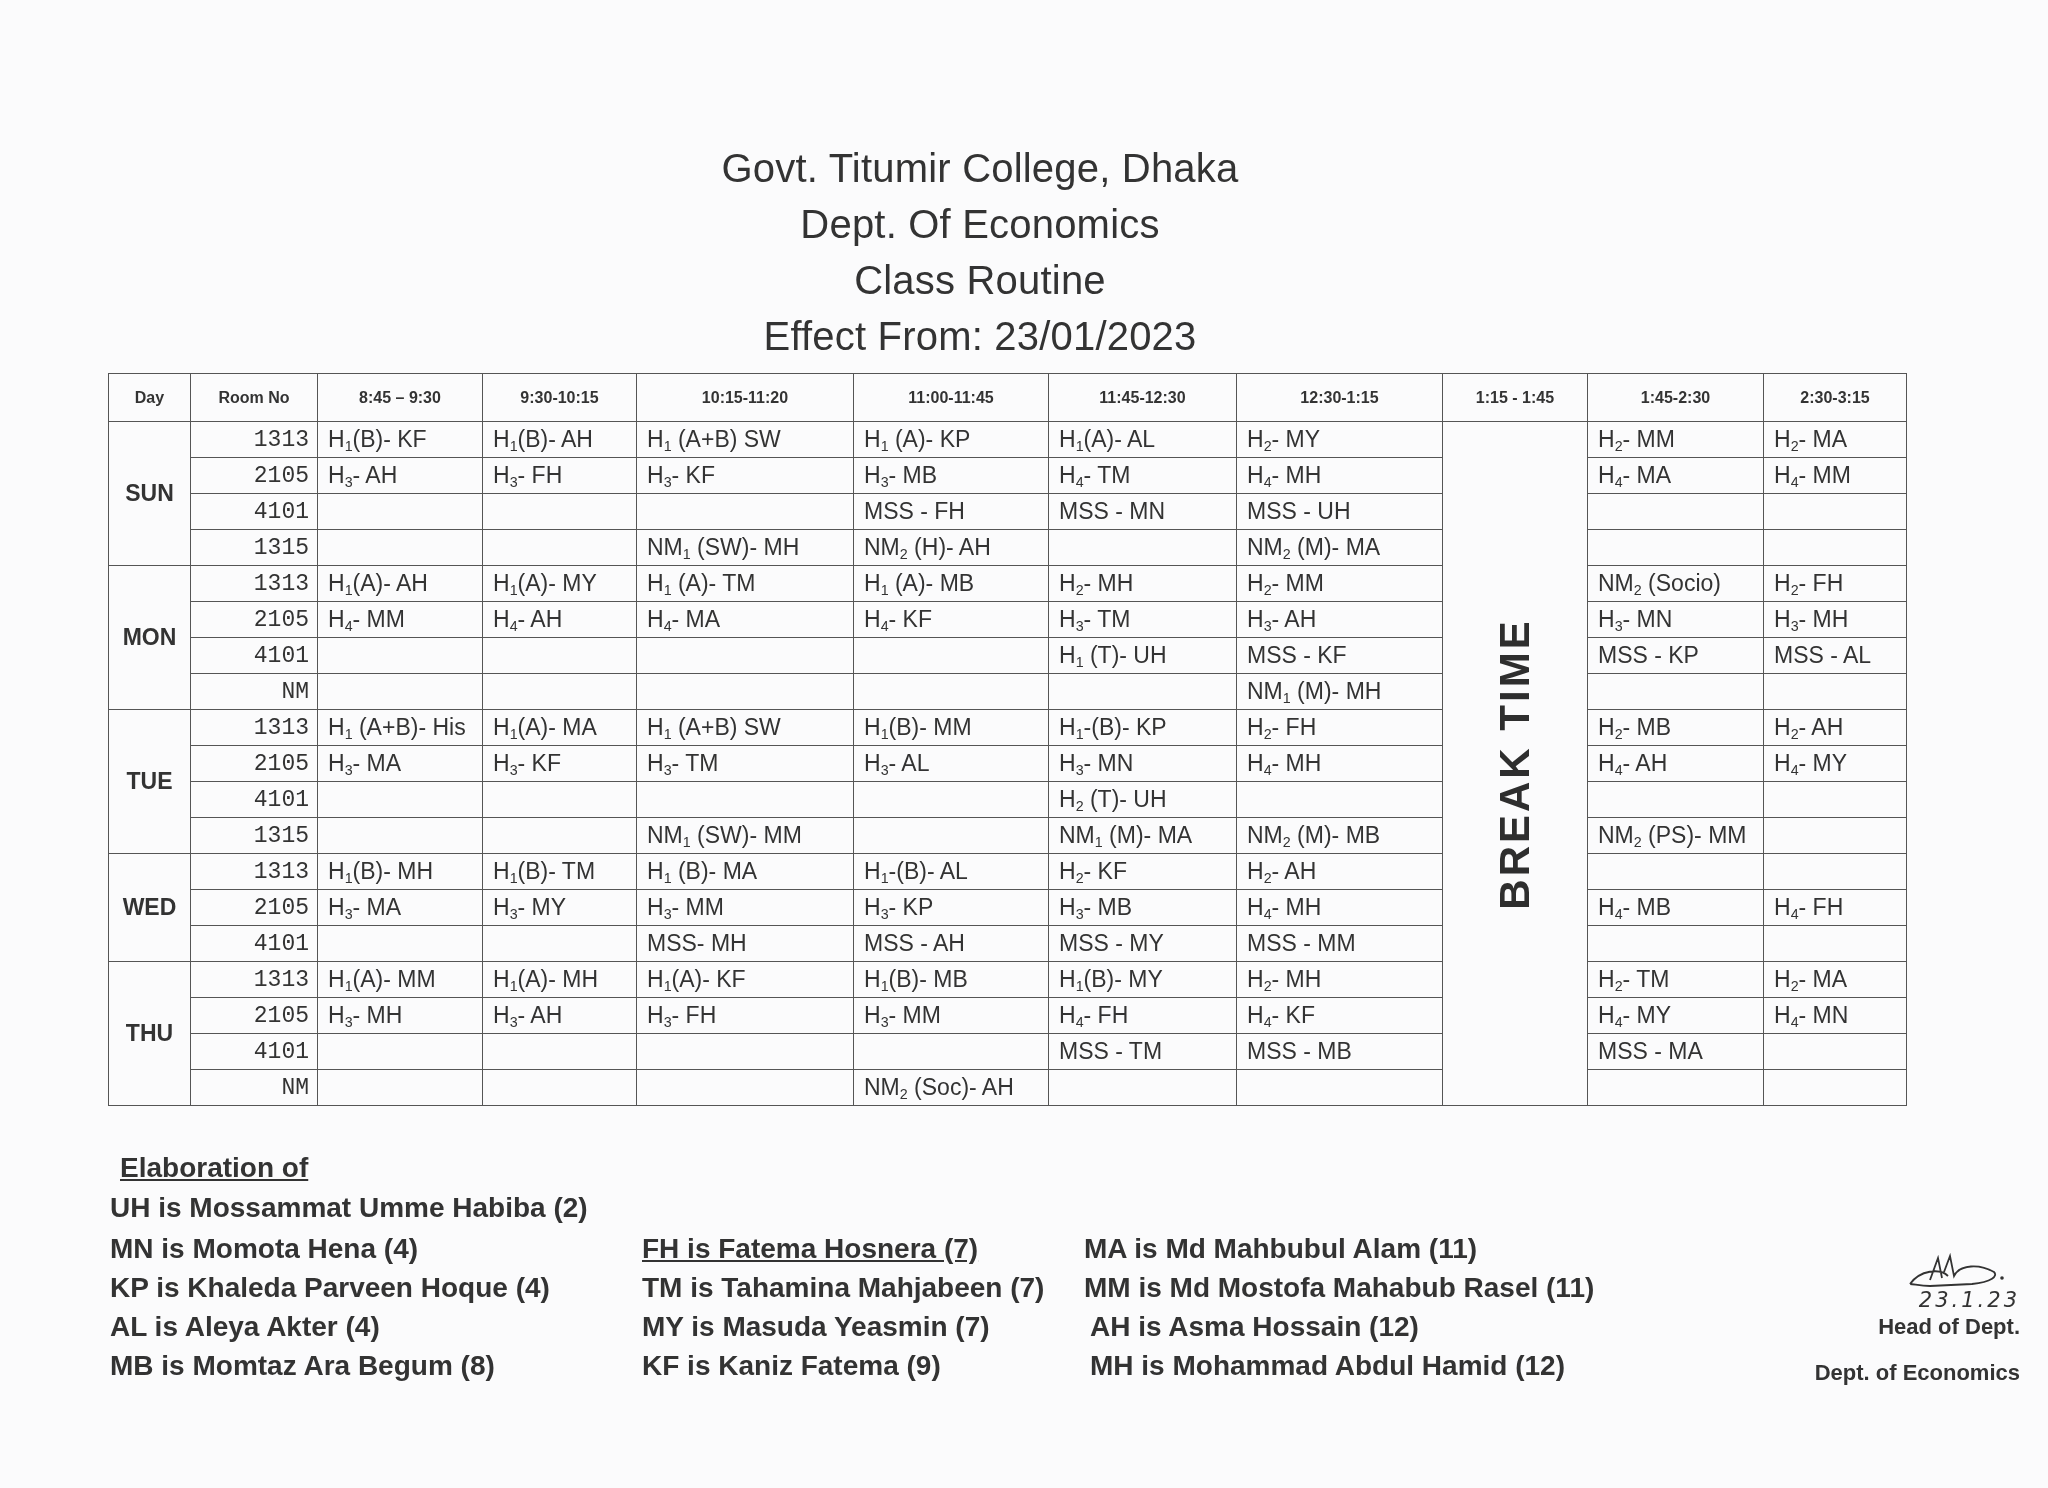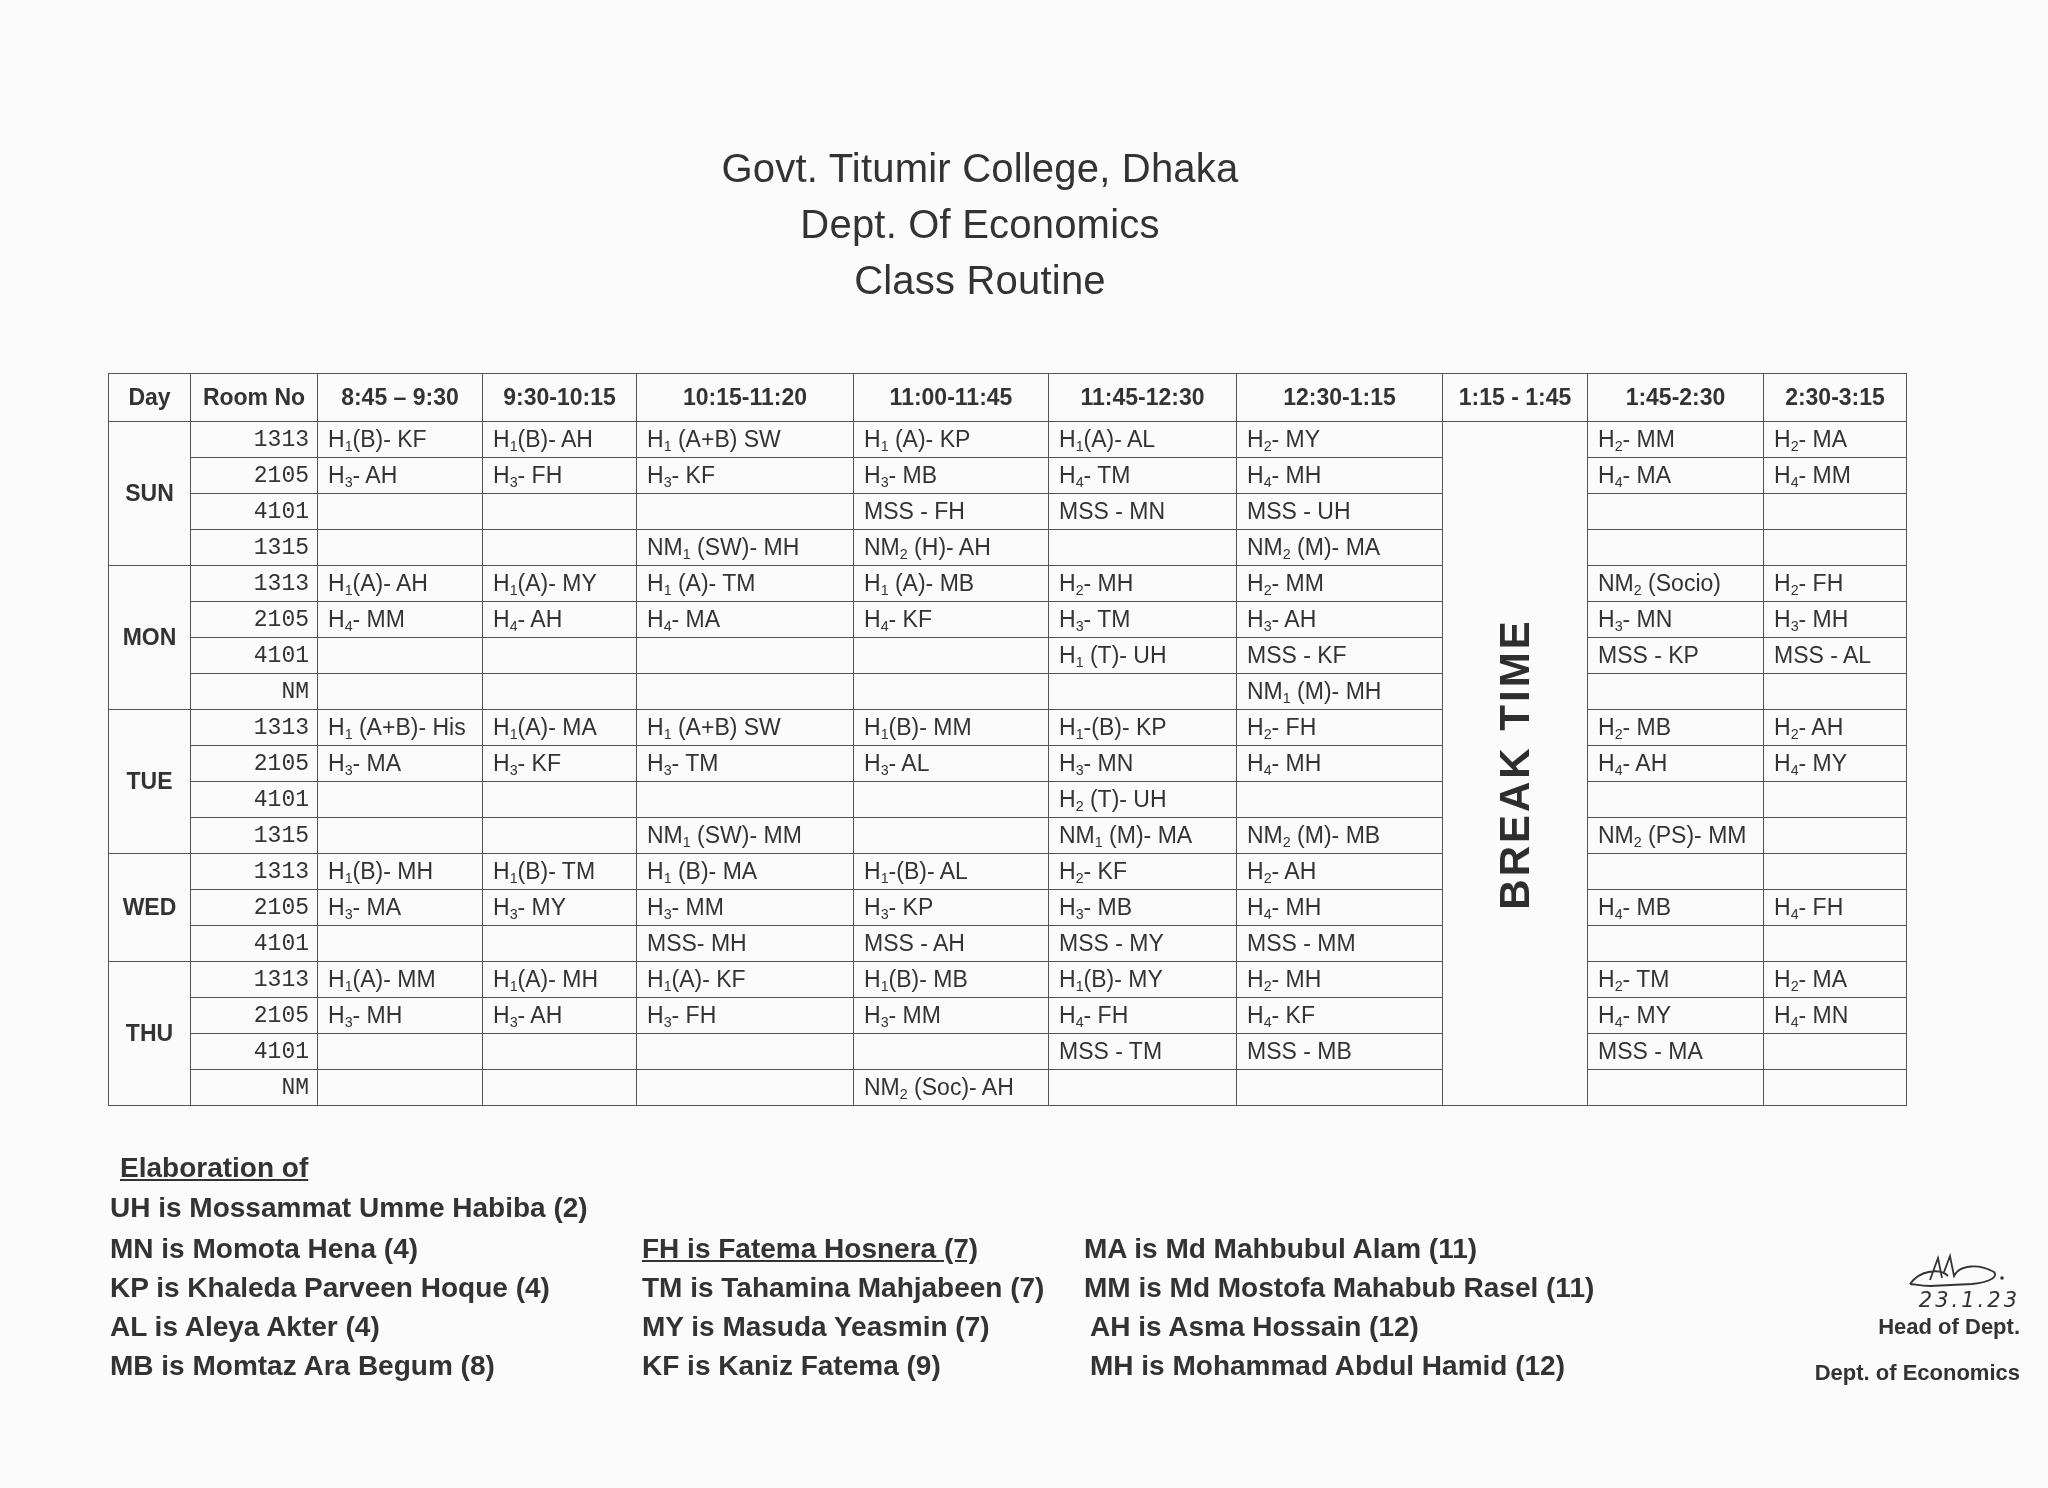--- a/index.html
+++ b/index.html
@@ -22,21 +22,21 @@
   #routine th, #routine td {
     border:1.6px solid #555;
     padding:0 8px;
     font-size:23px;
     white-space:nowrap;
     overflow:hidden;
     color:#333;
     height:35px;
     vertical-align:middle;
   }
-  #routine th { font-weight:bold; height:47px; text-align:center; font-size:23px; }
+  #routine th { font-weight:bold; height:47px; text-align:center; font-size:16px; }
   #routine td.day { text-align:center; font-weight:bold; font-size:23px; }
   #routine td.room { text-align:right;font-family:Liberation Mono, monospace; }
   #routine td.cell { text-align:left; padding-left:10px; }
   #routine td.break {
     position:relative; padding:0;
   }
   .break-text {
     position:absolute; left:50%; top:50%;
     transform:translate(-50%,-50%) rotate(-90deg);
     font-weight:bold; font-size:42px; letter-spacing:3px; color:#2e2e2e;
@@ -60,20 +60,21 @@
   .sig-dept { font-weight:bold; font-size:22px; color:#333; margin-top:20px; margin-left:-30px; }
   .stamp { color:#2438c8; font-size:17px; line-height:20px; font-weight:bold; font-family:"DejaVu Sans", sans-serif; margin-top:-4px; }
 </style>
 </head>
 <body>
 
 <div class="title-block">
   <div class="title-line">Govt. Titumir College, Dhaka</div>
   <div class="title-line">Dept. Of Economics</div>
   <div class="title-line">Class Routine</div>
+  <div class="title-line">Effect From: 23/01/2023</div>
 </div>
 
 <table id="routine">
   <colgroup>
     <col style="width:82px">
       <col style="width:127px">
       <col style="width:165px">
       <col style="width:154px">
     <col style="width:217px">
       <col style="width:195px">

